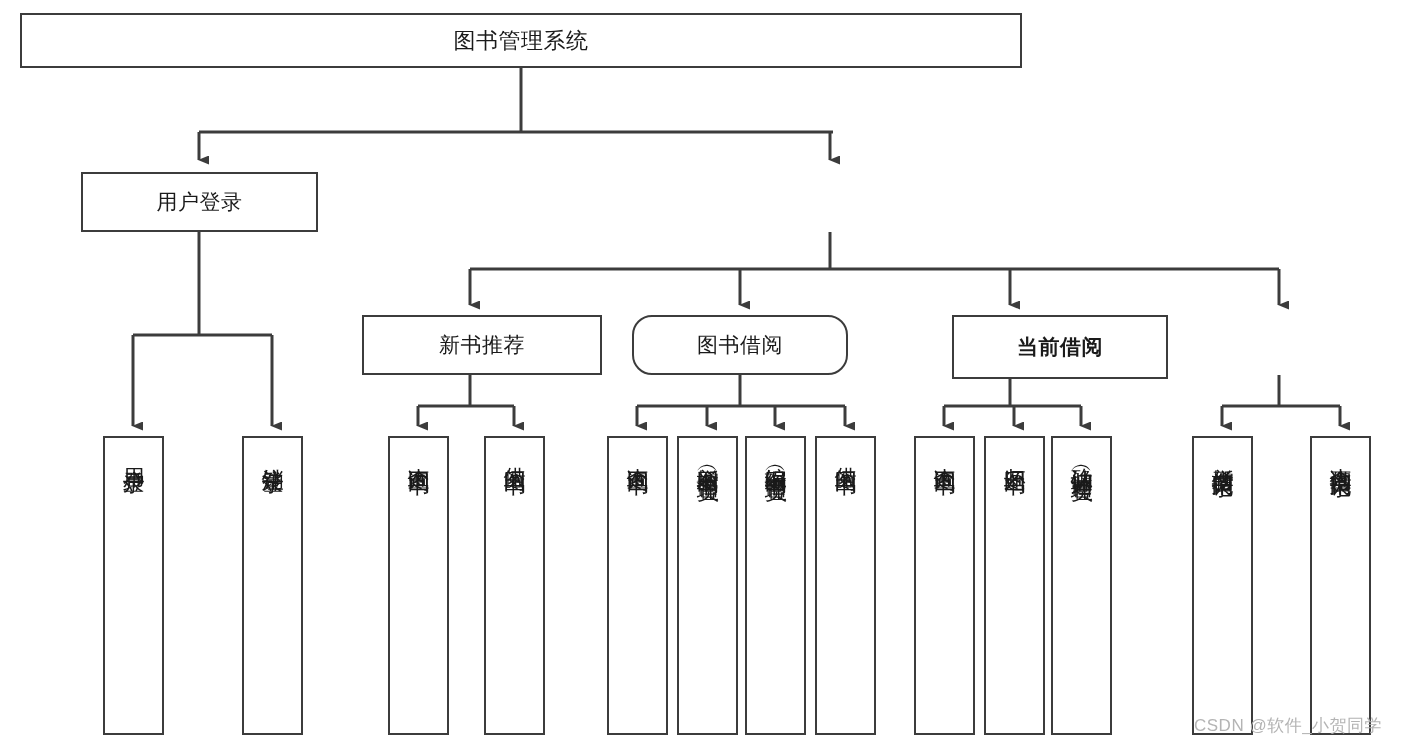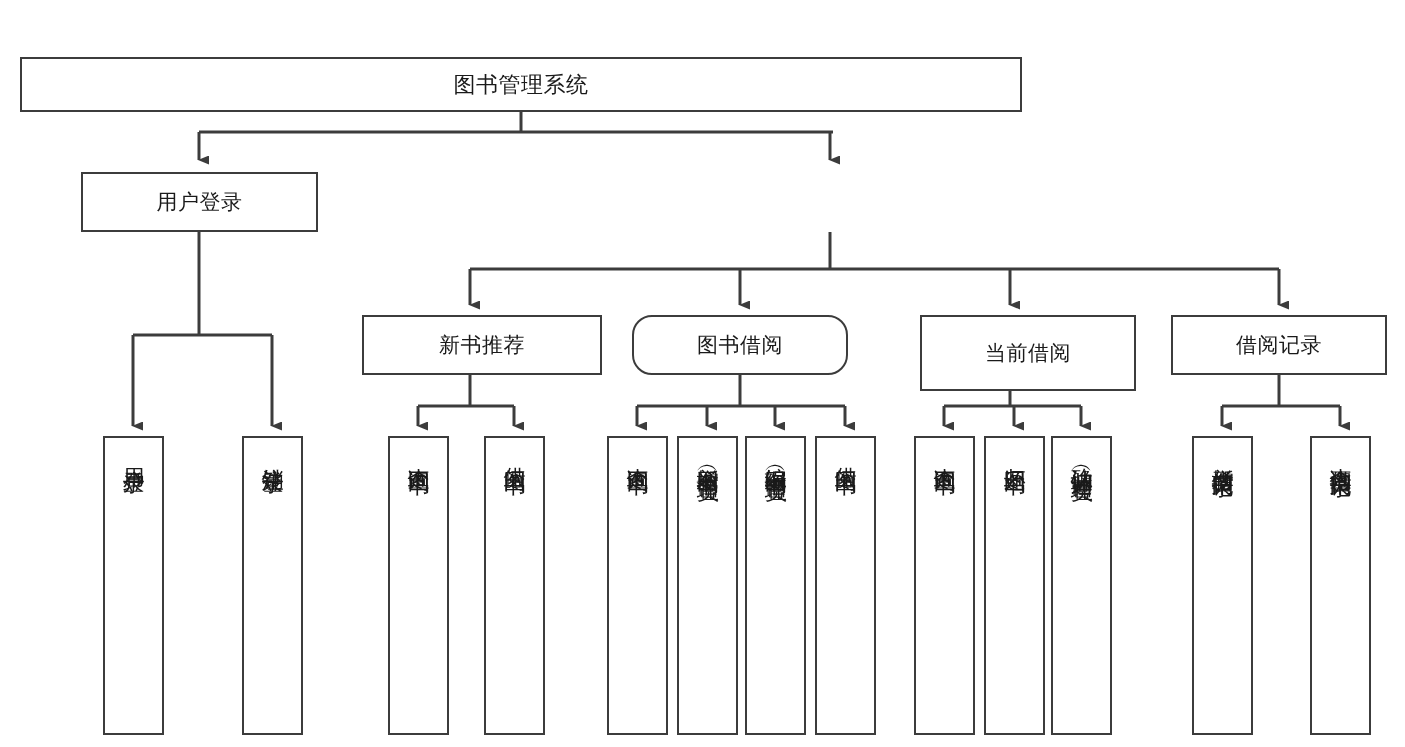--- a/index.html
+++ b/index.html
@@ -41,21 +41,20 @@
     text-align: center;
     line-height: 1.18;
     white-space: nowrap;
   }
   .node.horizontal .label {
     font-size: 21px;
     letter-spacing: 0.5px;
   }
   .node.root {
     border-width: 2px;
-    margin-top: 44px;
   }
   .node.root .label {
     font-size: 22px;
   }
   .node.vertical {
     align-items: flex-start;
     justify-content: center;
     padding-top: 12px;
   }
   .node.vertical .label {
@@ -137,25 +136,22 @@
   <div class="node horizontal" style="left:81px; top:172px; width:237px; height:60px;">
     <span class="label">用户登录</span>
   </div>
 
   <div class="node horizontal" style="left:362px; top:315px; width:240px; height:60px;">
     <span class="label">新书推荐</span>
   </div>
   <div class="node horizontal" style="left:632px; top:315px; width:216px; height:60px;border-radius:20px;">
     <span class="label">图书借阅</span>
   </div>
-  <div class="node horizontal" style="left:920px; top:315px; width:216px; height:76px;">
+  <div class="node horizontal" style="left:952px; top:315px; width:216px; height:64px;font-weight:bold;">
     <span class="label">当前借阅</span>
-  </div>
-  <div class="node horizontal" style="left:1171px; top:315px; width:216px; height:60px;">
-    <span class="label">借阅记录</span>
   </div>
 
   <div class="node vertical" style="left:103px; top:436px; width:61px; height:299px;">
     <span class="label">用户登录</span>
   </div>
   <div class="node vertical" style="left:242px; top:436px; width:61px; height:299px;">
     <span class="label">注销登录</span>
   </div>
 
   <div class="node vertical" style="left:388px; top:436px; width:61px; height:299px;">
@@ -188,14 +184,15 @@
     <span class="label">确认归还（管理员）</span>
   </div>
 
   <div class="node vertical" style="left:1192px; top:436px; width:61px; height:299px;">
     <span class="label">新增借阅记录</span>
   </div>
   <div class="node vertical" style="left:1310px; top:436px; width:61px; height:299px;">
     <span class="label">查询借阅记录</span>
   </div>
 
+  <div class="watermark" style="left:1194px; top:714px;">CSDN @软件_小贺同学</div>
 
 </div>
 
 </body></html>

